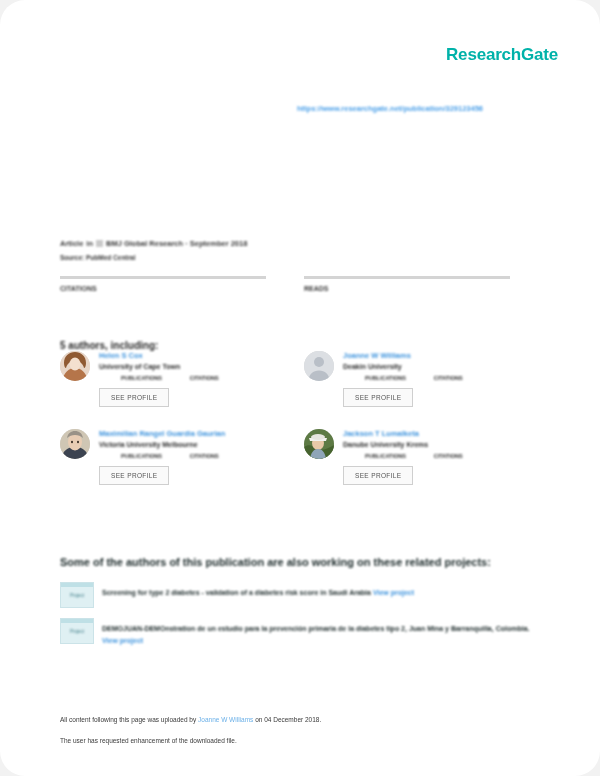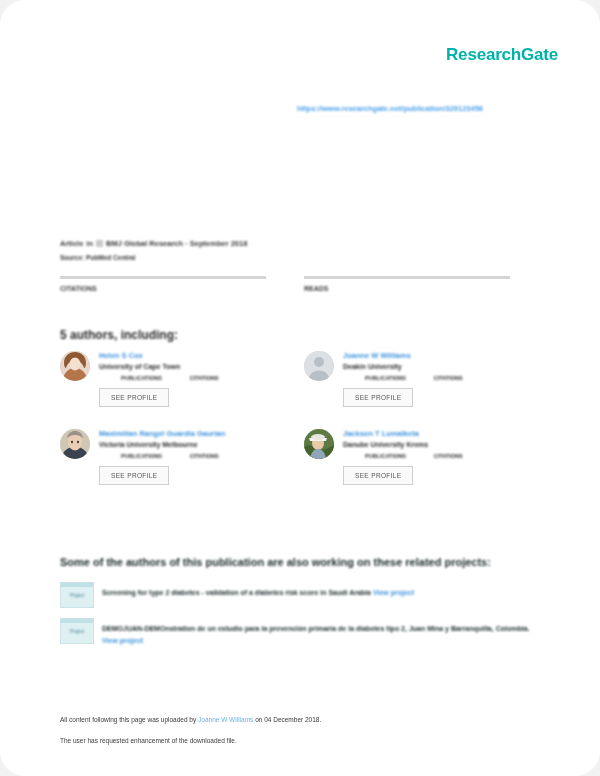--- a/index.html
+++ b/index.html
@@ -68,22 +68,22 @@
   }
   .stat-label {
     margin-top: 6px;
     font-size: 7px; font-weight: bold;
     color: #3a3a3a;
     filter: blur(1.25px);
   }
 
   
   .authors-heading {
-    position: absolute; top: 328px; left: 60px;
-    font-size: 12px; font-weight: bold;
+    position: absolute; top: 340px; left: 60px;
+    font-size: 10px; font-weight: bold;
     color: #2b2b2b;
     filter: blur(0.9px);
   }
   .authors-grid {
     position: absolute; top: 351px; left: 60px;
     width: 485px;
     display: flex; flex-wrap: wrap;
     column-gap: 36px; row-gap: 22px;
   }
   .author { width: 208px; display: flex; gap: 9px; }

